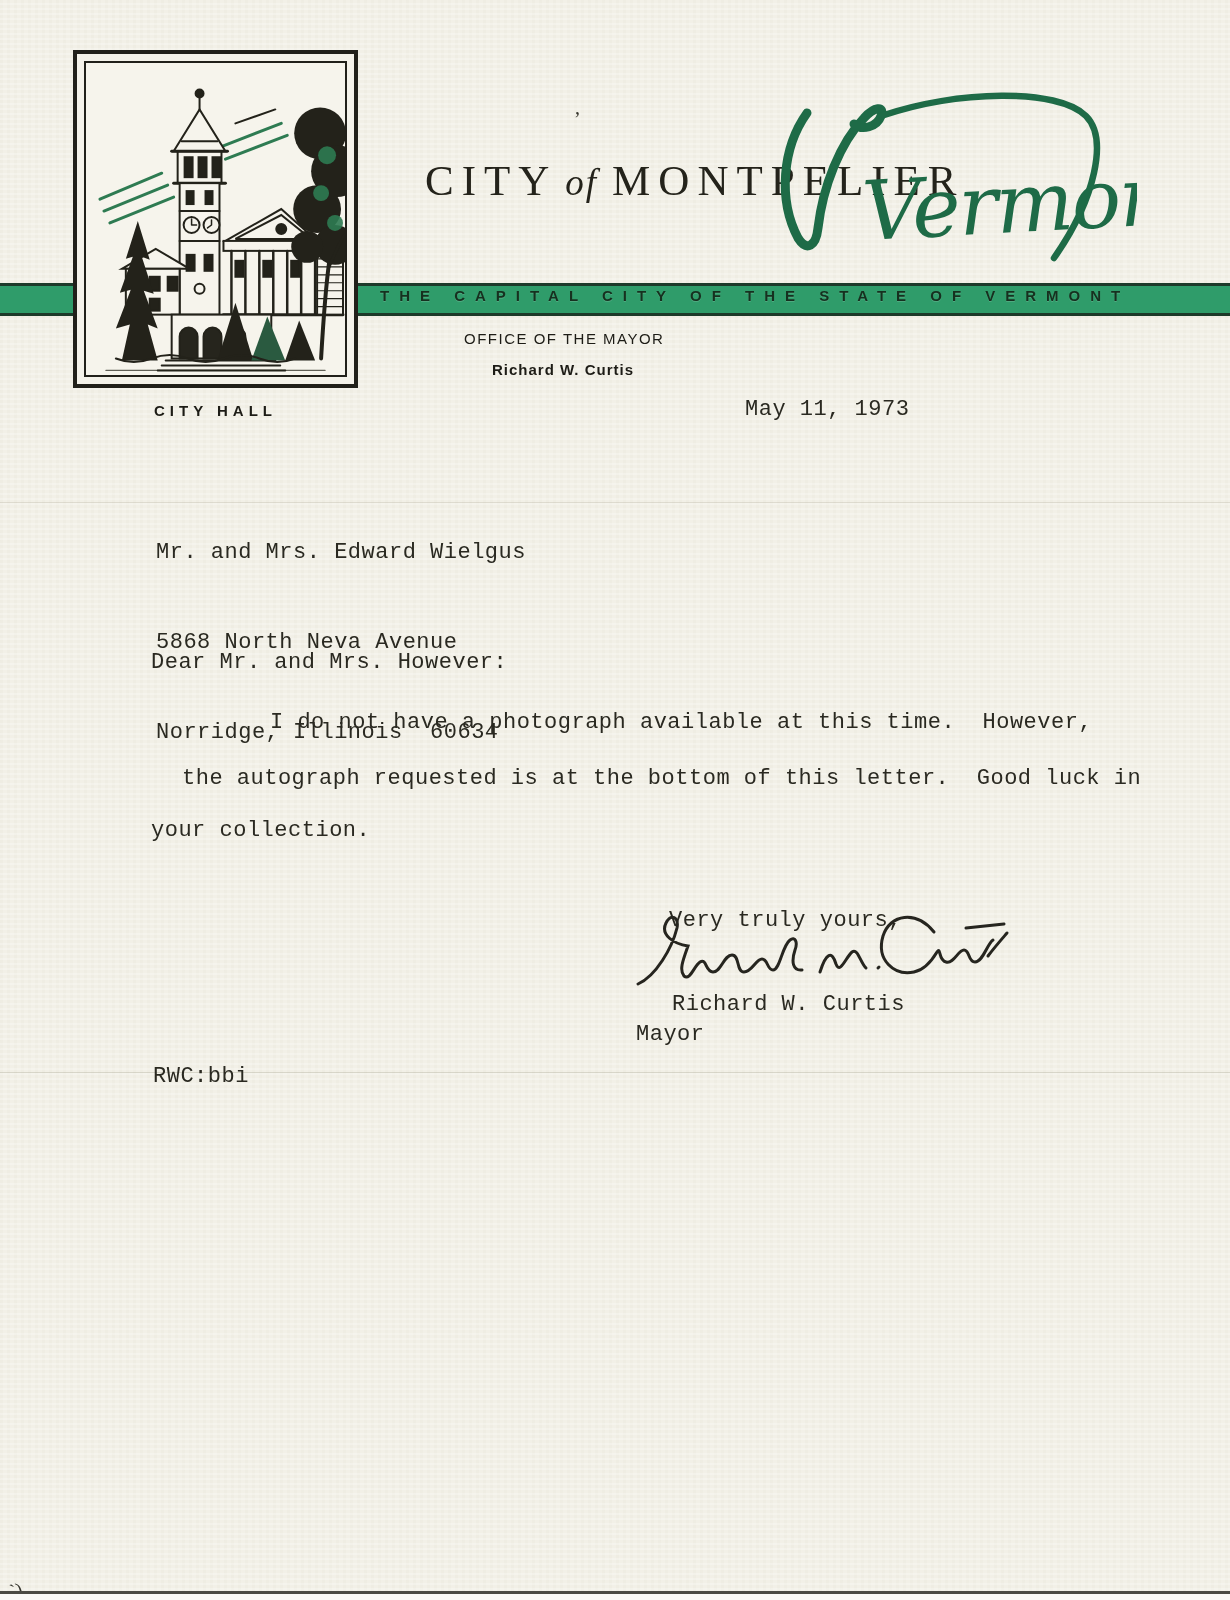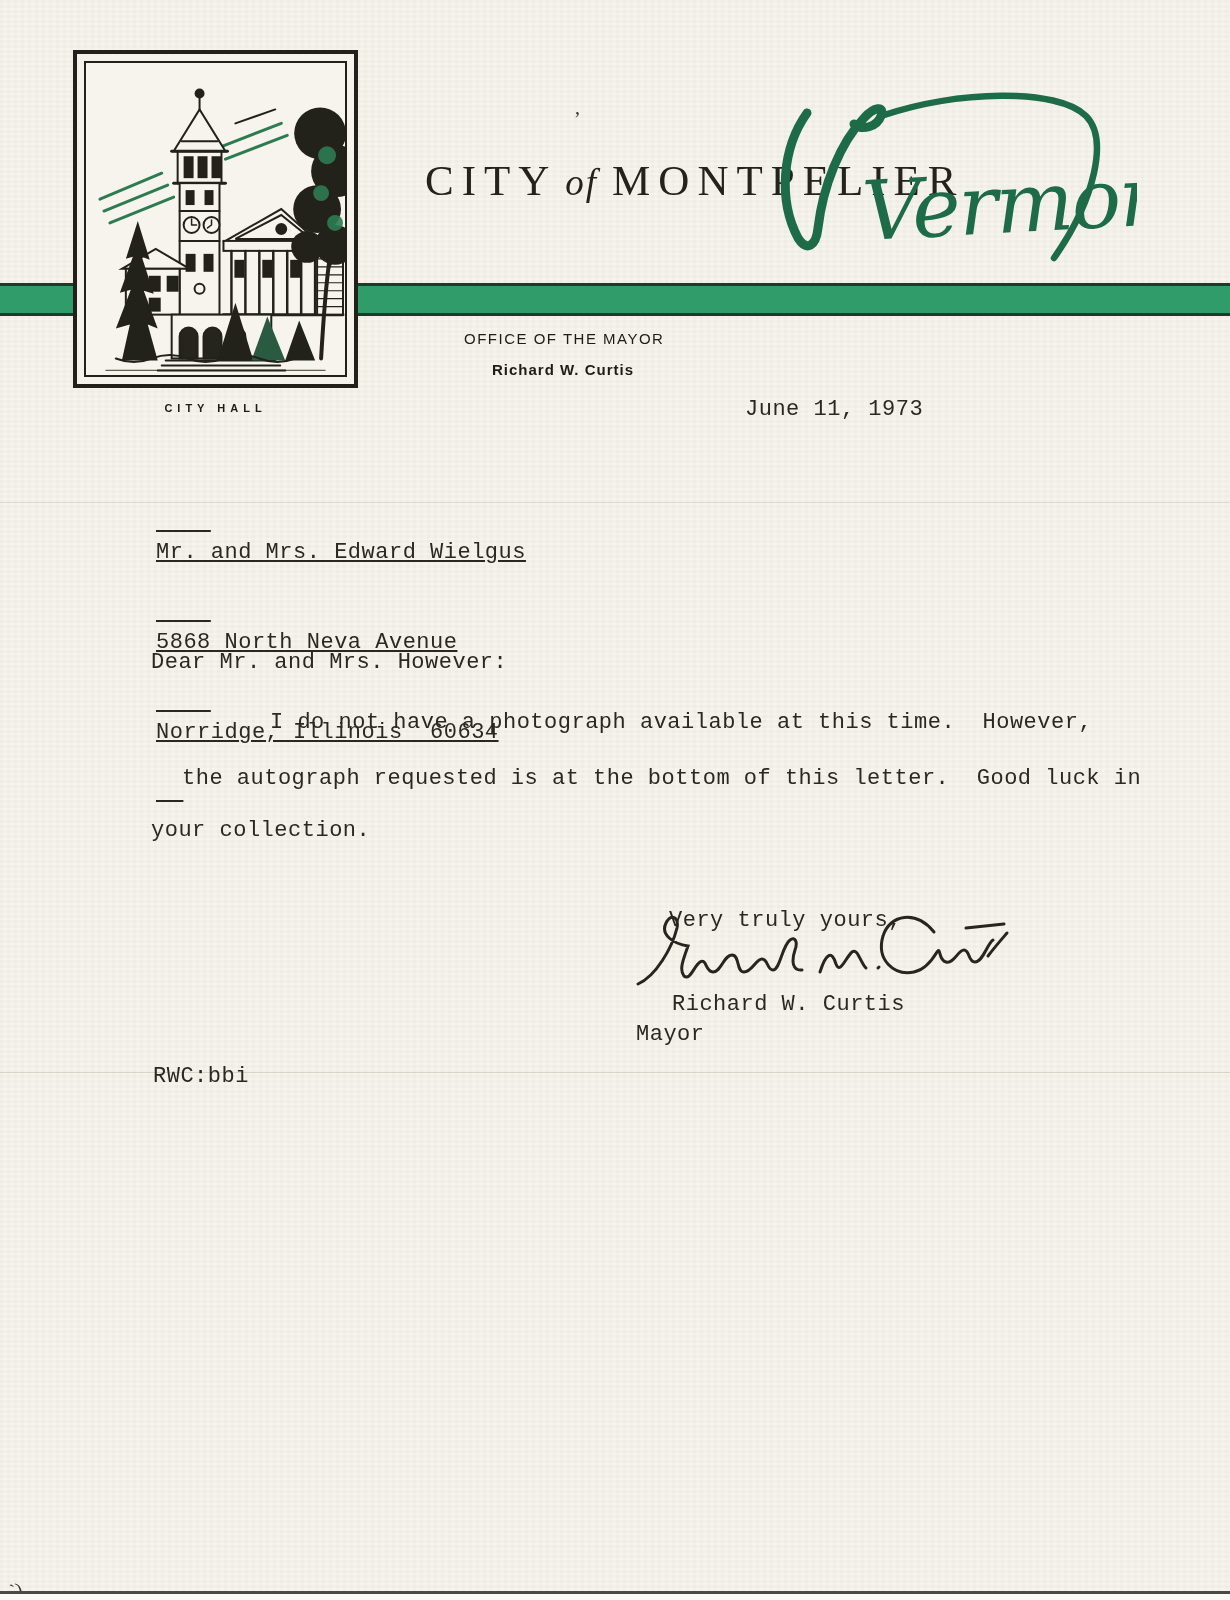--- a/index.html
+++ b/index.html
@@ -27,38 +27,38 @@
   #art-frame{
     left:73px;top:50px;width:285px;height:338px;background:#f4f2ea;
     border:4px solid #21201a;box-sizing:border-box;z-index:2;
   }
   #art-inner{
     position:absolute;left:7px;top:7px;right:7px;bottom:7px;
     border:2px solid #21201a;overflow:hidden;background:#f6f4ec;
   }
   #art-caption{
     left:73px;top:402px;width:285px;text-align:center;z-index:2;
-    font-size:11px;font-weight:bold;letter-spacing:5px;color:#1d1c16;
+    font-size:15px;font-weight:bold;letter-spacing:5px;color:#1d1c16;
   }
   
   #headline{
     left:425px;top:156px;z-index:2;color:#24231b;
     font-family:"Liberation Serif", serif;font-size:43px;letter-spacing:8px;white-space:nowrap;
   }
   #headline .of{font-style:italic;font-size:37px;letter-spacing:2px;margin:0 14px 0 8px;text-transform:lowercase;}
   #script-vermont{left:752px;top:88px;z-index:3;}
   #office-line{left:464px;top:330px;z-index:2;font-size:15px;font-weight:normal;letter-spacing:1.5px;color:#1d1c16;}
   #office-name{left:492px;top:361px;z-index:2;font-size:15px;font-weight:bold;letter-spacing:1px;color:#1d1c16;}
   
   .typed{
     font-family:"Liberation Mono", monospace;font-size:22px;color:#2a2921;
     white-space:pre;z-index:2;letter-spacing:.5px;
   }
   #date{left:745px;top:397px;}
-  #recipient{left:156px;top:478px;line-height:30px;text-decoration:underline;}
+  #recipient{left:156px;top:478px;line-height:30px;}
   #salutation{left:151px;top:650px;}
   #body-l1{left:270px;top:710px;}
   #body-l2{left:150px;top:766px;margin-left:32px;}
   #body-l3{left:151px;top:818px;}
   #closing{left:669px;top:908px;}
   #typed-name{left:672px;top:992px;}
   #typed-title{left:636px;top:1022px;}
   #reference{left:153px;top:1064px;}
   #signature{left:632px;top:902px;z-index:3;}
   
@@ -68,20 +68,21 @@
   #page-bottom-line{left:0;top:1591px;width:1230px;height:3px;background:#4c4b43;z-index:4;}
   #page-bottom-strip{left:0;top:1594px;width:1230px;height:6px;background:#fbfaf6;z-index:4;}
   .stray{z-index:4;color:#35342c;font-family:"Liberation Serif",serif;}
 </style>
 </head>
 <body>
 
 <div id="page">
 
   <div class="abs" id="band"></div>
+  <div class="abs" id="band-text">THE CAPITAL CITY OF THE STATE OF VERMONT</div>
 
   <div class="abs" id="art-frame">
     <div id="art-inner">
       <svg width="100%" height="100%" viewBox="0 0 260 312">
         <g stroke="#23221a" stroke-width="2" fill="none" stroke-linecap="round">
 
           <g stroke="#2e7b52" stroke-width="3">
             <path d="M14,136 L76,110"></path>
               <path d="M18,148 L82,122"></path>
               <path d="M24,160 L88,134"></path>
@@ -185,21 +186,21 @@
     <g stroke="#1e6b47" fill="none" stroke-linecap="round">
       <path d="M55,25 C30,60 26,112 46,150 C55,164 64,158 66,140 C71,98 88,55 112,30 C122,19 133,17 129,28 C125,39 110,43 102,36" stroke-width="9"></path>
       <path d="M129,28 C205,2 306,0 334,28 C356,50 344,110 302,170" stroke-width="6.5"></path>
     </g>
     <text x="112" y="152" font-family="DejaVu Serif, serif" font-style="italic" font-size="82" fill="#1e6b47" transform="rotate(-3 112 152)" letter-spacing="-2">Vermont</text>
   </svg>
 
   <div class="abs" id="office-line">OFFICE OF THE MAYOR</div>
   <div class="abs" id="office-name">Richard W. Curtis</div>
 
-  <div class="abs typed" id="date">June 11, 1973</div>
+  <div class="abs typed" id="date">May 11, 1973</div>
 
   <div class="abs typed" id="recipient">
     <div>Mr. and Mrs. Edward Wielgus</div>
     <div>5868 North Neva Avenue</div>
     <div>Norridge, Illinois  60634</div>
   </div>
 
   <div class="abs typed" id="salutation">Dear Mr. and Mrs. However:</div>
 
   <div class="abs typed" id="body-l1">I do not have a photograph available at this time.  However,</div>

